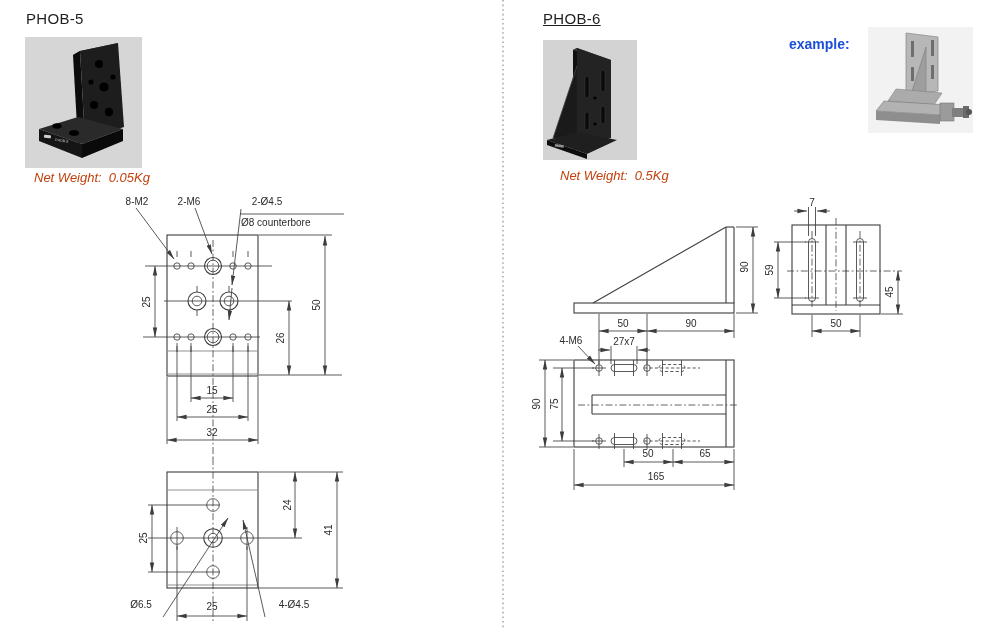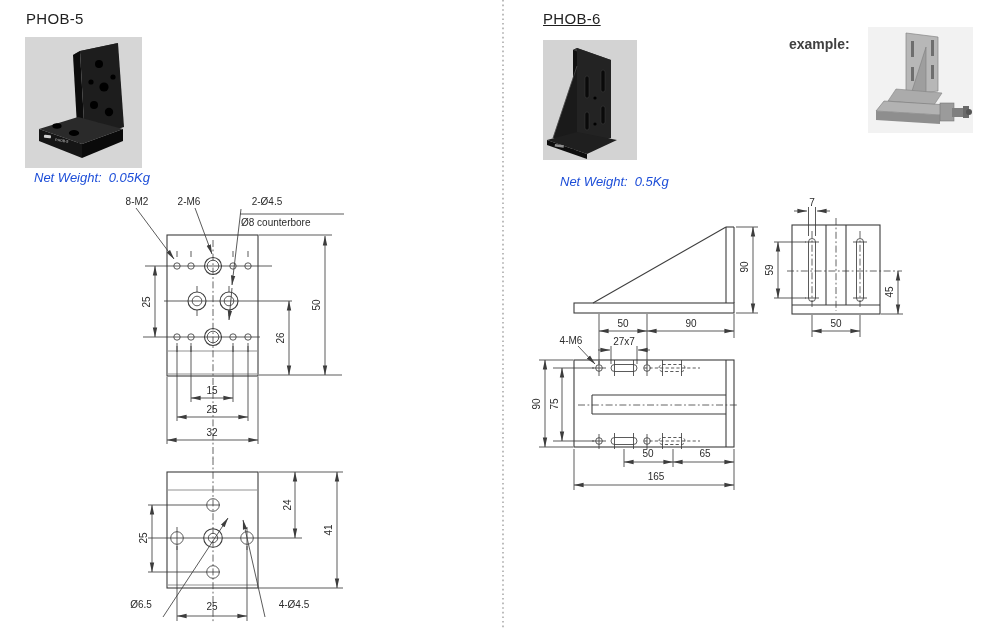--- a/index.html
+++ b/index.html
@@ -3,23 +3,23 @@
 <meta charset="utf-8">
 <style>
   html,body { margin:0; padding:0; background:#ffffff; }
   .page {
     position:relative; width:981px; height:630px; background:#ffffff;
     font-family:"Liberation Sans", sans-serif; overflow:hidden;text-align:center;
   }
   .title { position:absolute; font-size:15px; color:#1f1f1f; letter-spacing:0.3px; }
   .photo { position:absolute; }
   .photo svg { display:block; }
-  .nw { position:absolute; font-style:italic; font-size:13px; color:#1d4ed8; }
+  .nw { position:absolute; font-style:italic; font-size:13px; color:#c2410c; }
   .nw .val { margin-left:7px; }
-  .example { position:absolute; font-weight:bold; font-size:14px; color:#404040; }
+  .example { position:absolute; font-weight:bold; font-size:14px; color:#1d4ed8; }
   svg.draw { position:absolute; left:0; top:0; }
   
   .s  { stroke:#3d3d3d; stroke-width:1.1; fill:none; }
   .t  { stroke:#3d3d3d; stroke-width:0.85; fill:none; }
   .g  { stroke:#b6b6b6; stroke-width:1.7; fill:none; }
   .cl { stroke:#3d3d3d; stroke-width:0.8; fill:none; stroke-dasharray:7 2.5 1.8 2.5; }
   .hd { stroke:#3d3d3d; stroke-width:0.85; fill:none; stroke-dasharray:3.2 2.2; }
   .sep{ stroke:#8f8f8f; stroke-width:1.2; stroke-dasharray:1.6 3; }
   text.d { font-family:"Liberation Sans", sans-serif; font-size:10px; fill:#2b2b2b; text-anchor:middle; }
   text.ds { text-anchor:start; }
@@ -77,21 +77,21 @@
         <rect x="58" y="66" width="4" height="18" rx="2" fill="#0a0a0a" stroke="#3f3f3f" stroke-width="0.5"></rect>
         <circle cx="52" cy="58" r="1.6" fill="#000"></circle>
         <circle cx="52" cy="84" r="1.6" fill="#000"></circle>
         <polygon points="4,100 34,92 74,100 44,114" fill="#1f1f1f"></polygon>
         <polygon points="4,100 44,114 44,119 4,105" fill="#0d0d0d"></polygon>
         <rect x="12" y="104" width="9" height="2.4" fill="#8f8f8f" transform="rotate(8 12 104)"></rect>
       </g>
     </svg>
   </div>
 
-  <div class="nw" style="left:560px; top:174px;">
+  <div class="nw" style="left:560px; top:168px;">
     <span>Net Weight:</span><span class="val">0.5Kg</span>
   </div>
 
   <div class="example" style="left:789px; top:36px;">example:</div>
 
   <div class="photo" style="left:868px; top:27px;">
     <svg width="105" height="106" viewBox="0 0 105 106">
       <rect x="0" y="0" width="105" height="106" fill="#f2f2f2"></rect>
       <g>
         <polygon points="38,6 70,10 70,64 38,68" fill="#b7b7b7" stroke="#858585" stroke-width="0.7"></polygon>

